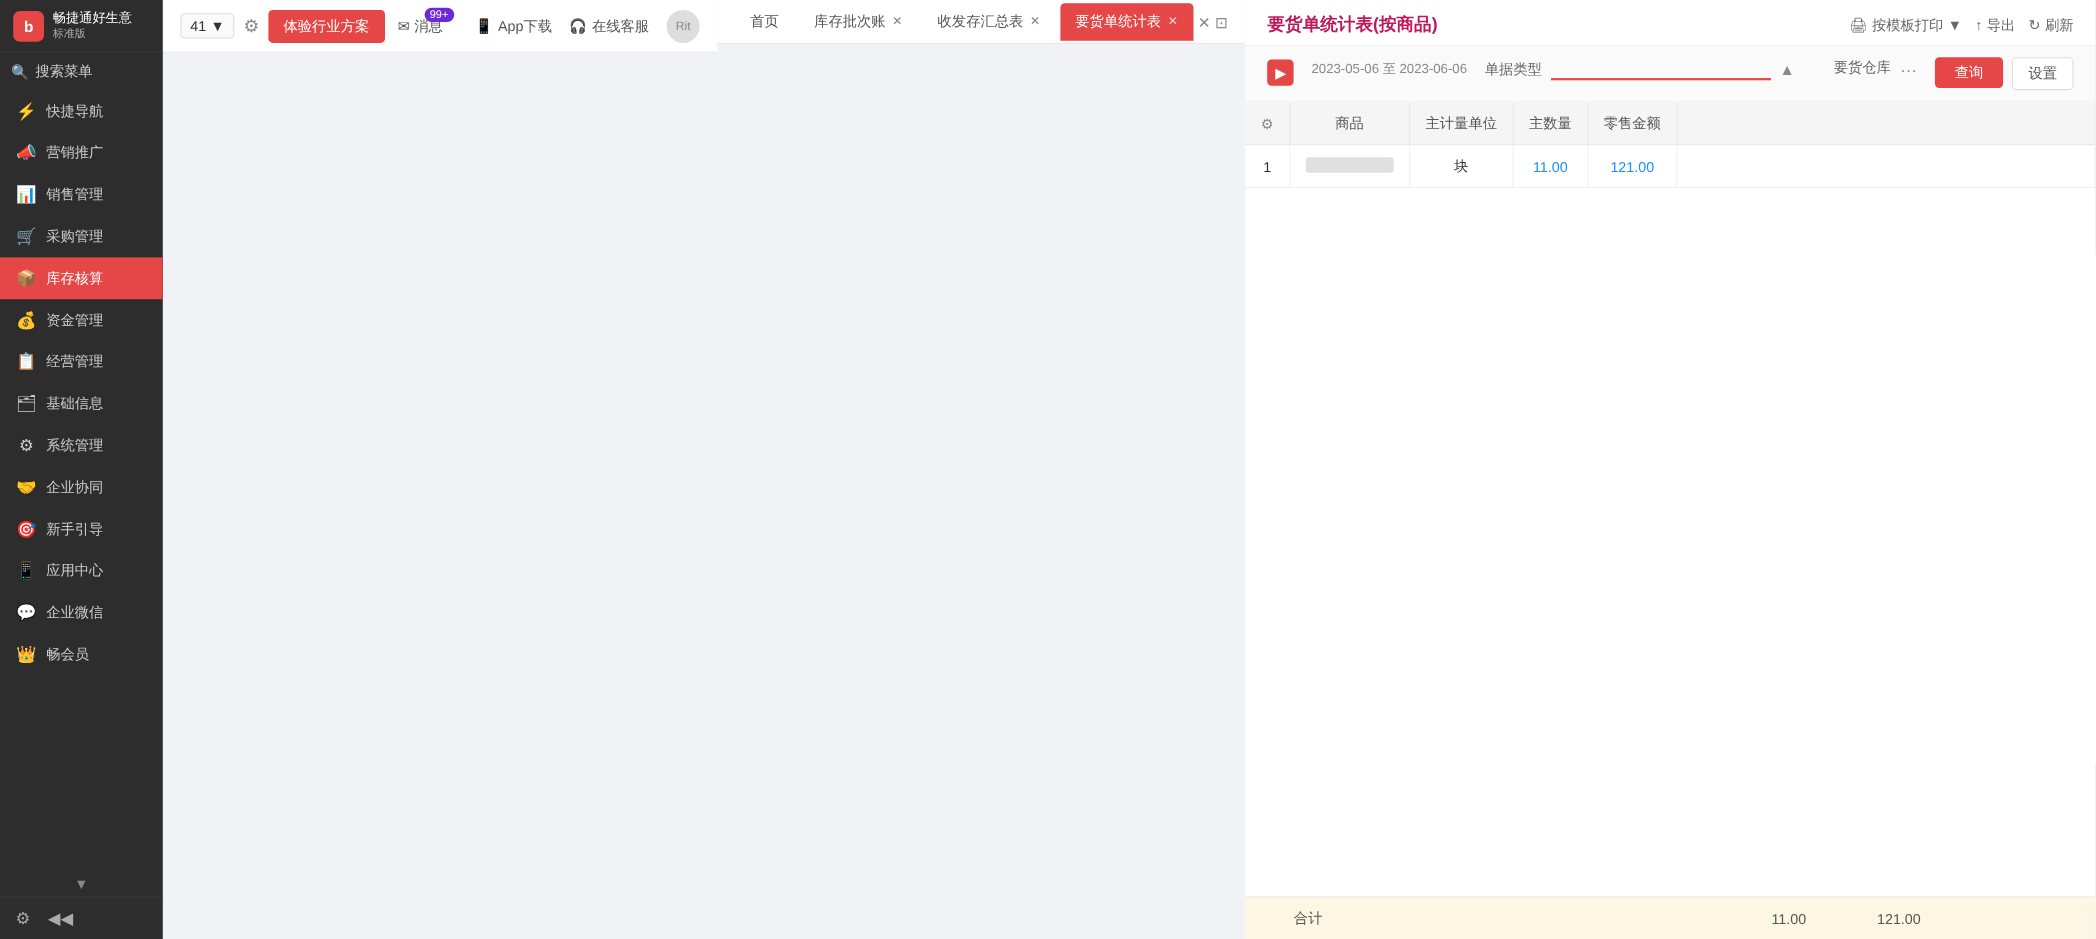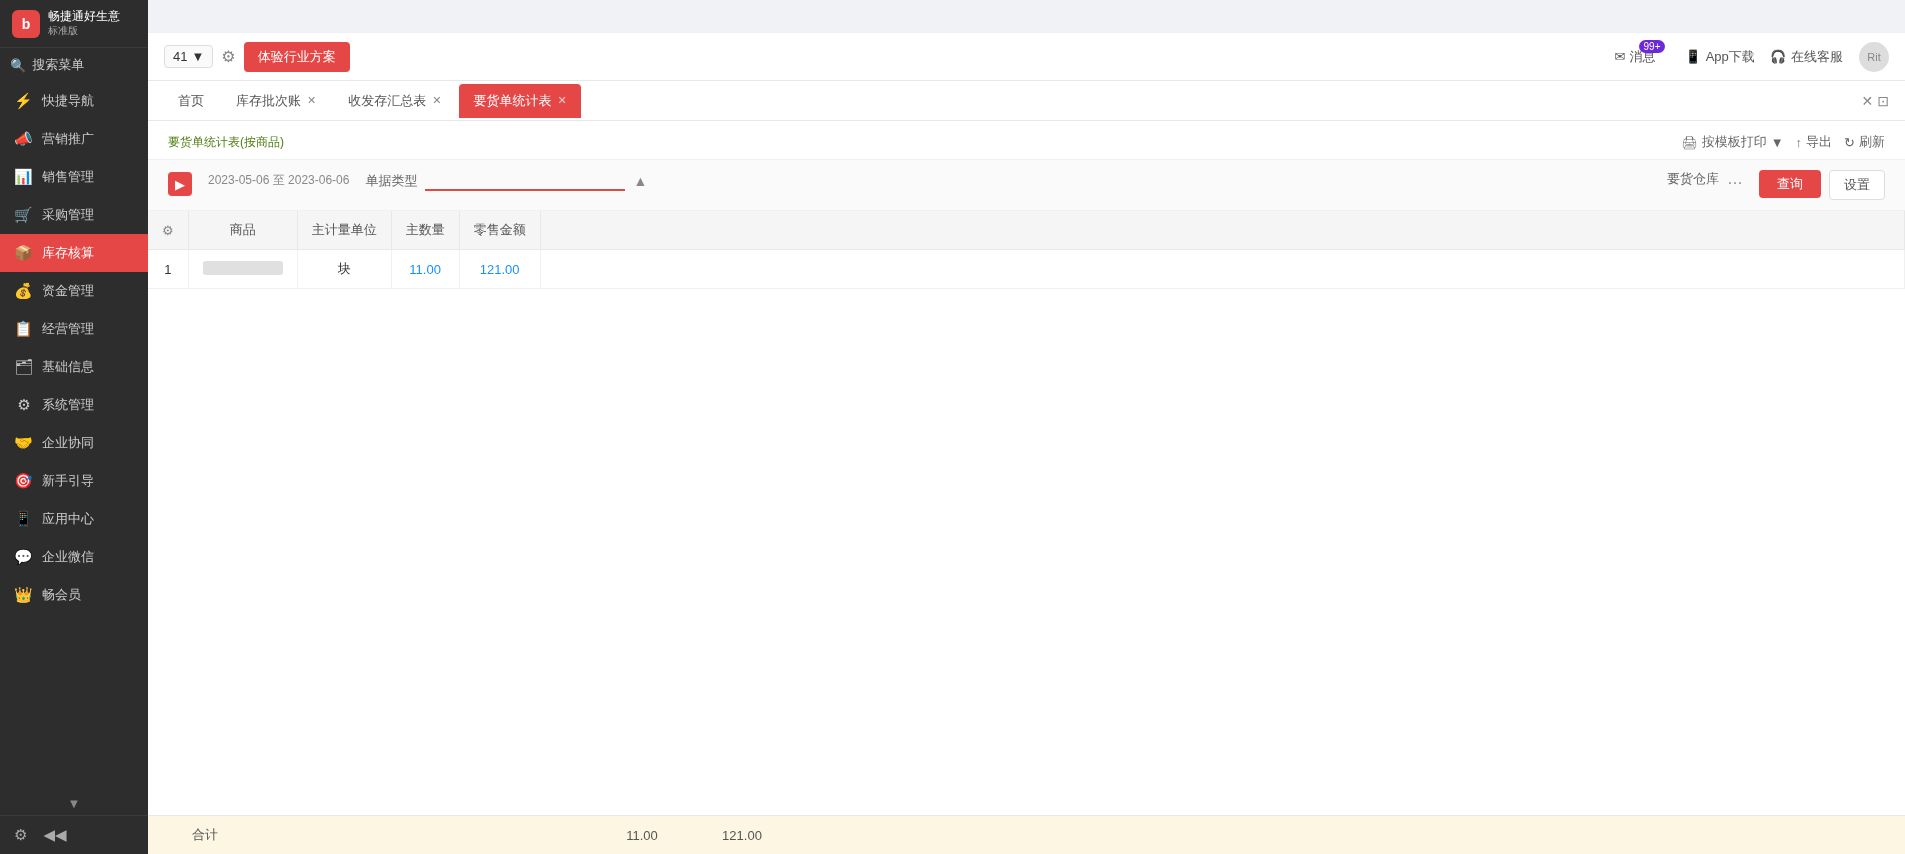--- a/index.html
+++ b/index.html
@@ -83,23 +83,22 @@
       justify-content: center;
       padding: 4px;
       color: #888;
       cursor: pointer;
     }
 
     
     .main {
       flex: 1;
       display: flex;
-      flex-direction: column;
+      flex-direction: row;
       overflow: hidden;
-      margin-top: 33px;
     }
 
     
     .topbar {
       height: 48px;
       background: #fff;
       display: flex;
       align-items: center;
       padding: 0 16px;
       border-bottom: 1px solid #e8e8e8;
@@ -223,23 +222,23 @@
       flex-direction: column;
     }
     .page-header {
       display: flex;
       align-items: center;
       justify-content: space-between;
       padding: 12px 20px 8px;
       border-bottom: 1px solid #f0f0f0;
     }
     .page-title {
-      font-size: 12px;
-      font-weight: normal;
-      color: #4d7c0f;
+      font-size: 16px;
+      font-weight: bold;
+      color: #be185d;
     }
     .page-actions {
       display: flex;
       align-items: center;
       gap: 12px;
     }
     .action-link {
       display: flex;
       align-items: center;
       gap: 4px;

